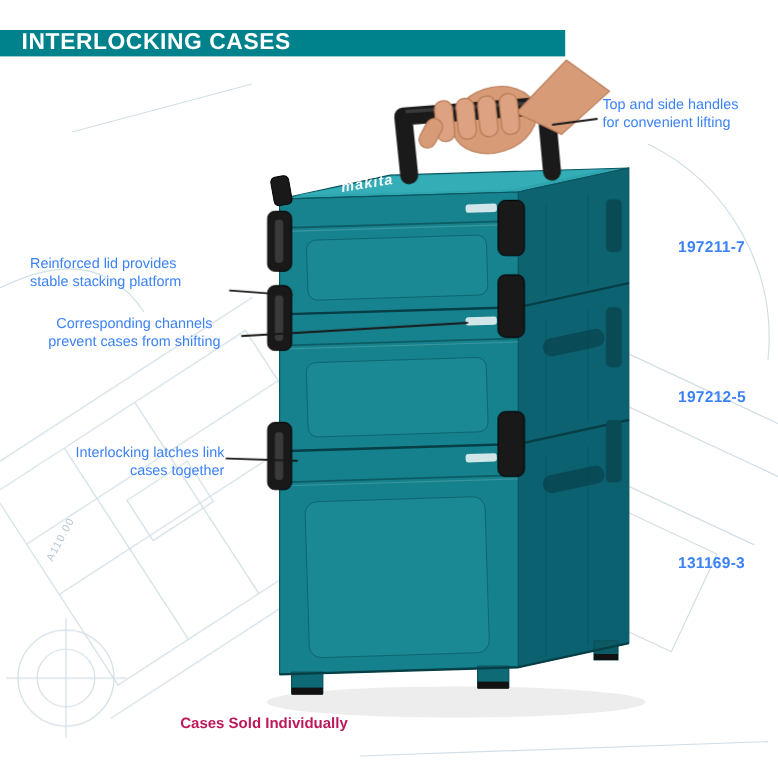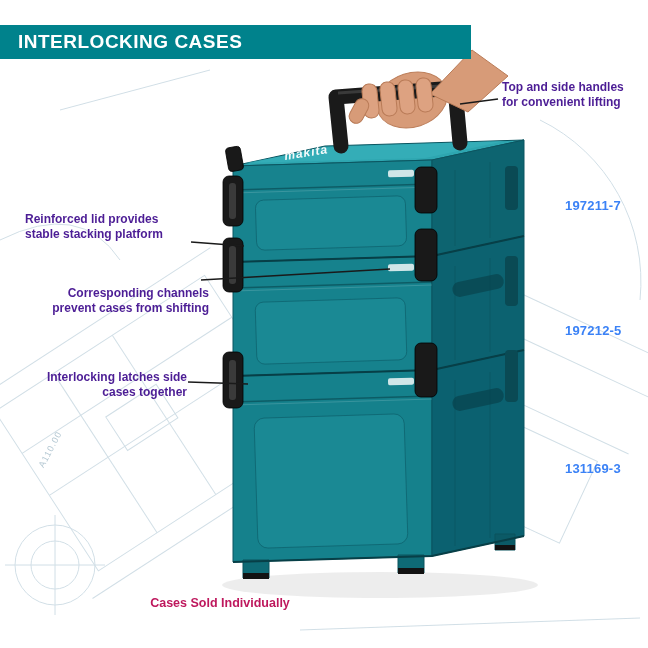--- a/index.html
+++ b/index.html
@@ -6,36 +6,36 @@
   html, body { background: #ffffff; }
   body {
     width: 648px; height: 648px;
     font-family: "Liberation Sans", sans-serif;
     position: relative; overflow: hidden;
   }
   .canvas { position: absolute; left: 0; top: 0; width: 648px; height: 648px; }
   svg.scene { position: absolute; left: 0; top: 0; z-index: 1; }
 
   .header-bar {
-    position: absolute; left: 0; top: 25px; width: 471px; height: 34px;
+    position: absolute; left: 0; top: 25px; width: 471px; height: 22px;
     background: #00828c; display: flex; align-items: center; padding-left: 18px;
     z-index: 2;
   }
   .header-title {
     color: #ffffff; font-size: 19px; font-weight: bold; letter-spacing: 0.5px;
   }
 
   .callout {
     position: absolute; z-index: 2;
-    font-size: 12px; font-weight: bold; color: #4c1d95;
+    font-size: 12px; font-weight: normal; color: #3b82f6;
     line-height: 1.28; white-space: pre-line;
   }
   .callout-handles { left: 502px; top: 80px;  width: 142px; text-align: left; }
   .callout-lid      { left: 25px;  top: 212px; width: 162px; }
-  .callout-channels { left: 35px;  top: 262px; width: 174px; text-align: right; margin-top: 24px; }
+  .callout-channels { left: 25px;  top: 262px; width: 174px; text-align: center; }
   .callout-latches  { left: 25px;  top: 370px; width: 162px; text-align: right; }
 
   .model {
     position: absolute; z-index: 2;
     font-size: 13px; font-weight: bold; color: #3b82f6; letter-spacing: 0.2px;
   }
   .model-1 { left: 565px; top: 198px; }
   .model-2 { left: 565px; top: 323px; }
   .model-3 { left: 565px; top: 461px; }
 
@@ -179,21 +179,21 @@
   <div class="header-bar">
     <span class="header-title">INTERLOCKING CASES</span>
   </div>
 
   <div class="callout callout-handles">Top and side handles
 for convenient lifting</div>
   <div class="callout callout-lid">Reinforced lid provides
 stable stacking platform</div>
   <div class="callout callout-channels">Corresponding channels
 prevent cases from shifting</div>
-  <div class="callout callout-latches">Interlocking latches side
+  <div class="callout callout-latches">Interlocking latches link
 cases together</div>
 
   <div class="model model-1">197211-7</div>
   <div class="model model-2">197212-5</div>
   <div class="model model-3">131169-3</div>
 
   <div class="footer-note">Cases Sold Individually</div>
 </div>
 
 </body></html>

